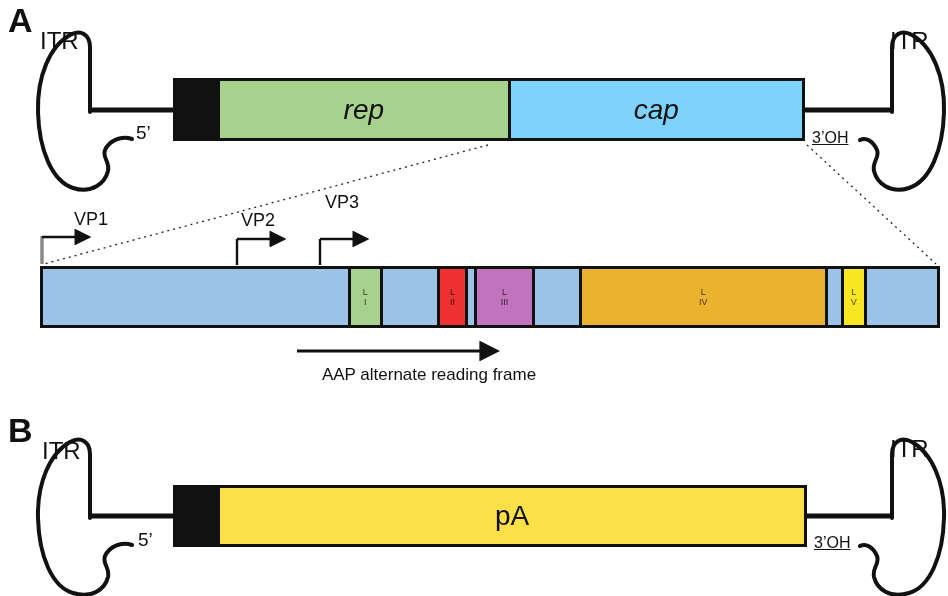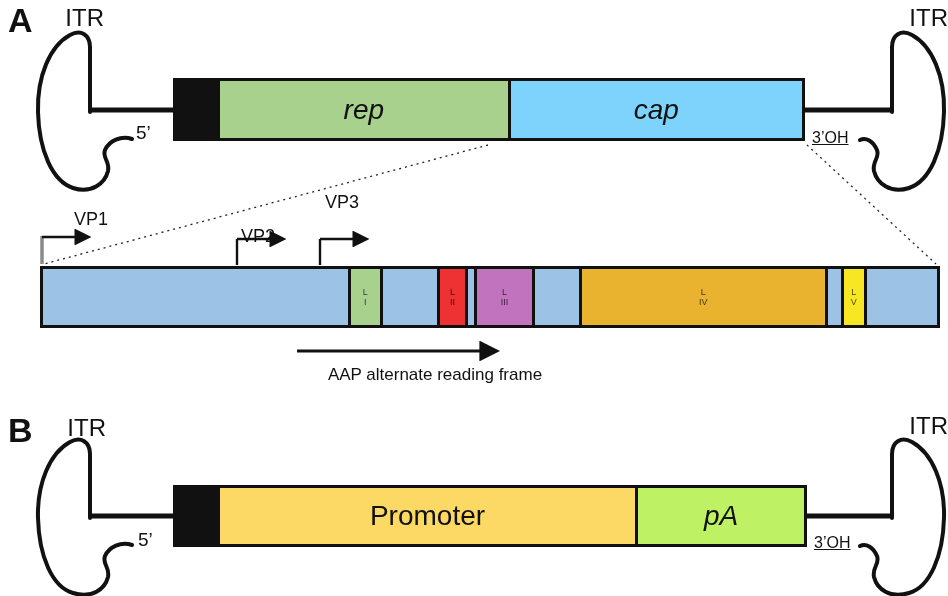--- a/index.html
+++ b/index.html
@@ -2,21 +2,21 @@
 <html><head>
 <meta charset="utf-8">
 <style>
   html,body{margin:0;padding:0;}
   body{
     width:948px;height:596px;position:relative;background:#ffffff;
     font-family:"Liberation Sans", sans-serif;color:#111;overflow:hidden;
   }
   .abs{position:absolute;}
   .panel-label{font-size:34px;font-weight:700;line-height:1;}
-  .itr-label{font-size:24px;line-height:1;text-align:right;}
+  .itr-label{font-size:24px;line-height:1;text-align:left;margin-top:23px;}
   .end-label{font-size:19px;line-height:1;}
   .end-label.small{font-size:16px;text-decoration:underline;}
   .vp-label{font-size:18px;line-height:1;}
   .gene-row{display:flex;gap:3px;background:#111;border:3px solid #111;box-sizing:border-box;padding-left:44px;}
   .gene-box{display:flex;align-items:center;justify-content:center;font-size:28px;min-width:0;}
   .gene-box.italic{font-style:italic;}
   .cap-bar{display:flex;gap:3px;background:#111;border:3px solid #111;box-sizing:border-box;}
   .cap-seg{display:flex;align-items:center;justify-content:center;min-width:0;
            font-size:9px;line-height:1.15;text-align:center;white-space:pre-line;
            color:rgba(0,0,0,0.72);}
@@ -64,21 +64,21 @@
 
 <div class="abs end-label" style="left:136px;top:123px;">5’</div>
 <div class="abs end-label small" style="left:812px;top:130px;">3’OH</div>
 
 <div id="gene-row-a" class="abs gene-row" style="left:173px;top:78px;width:632px;height:63px;">
     <div class="gene-box italic" style="flex: 314 0 0px; background: rgb(169, 209, 142);">rep</div>
     <div class="gene-box italic" style="flex: 318 0 0px; background: #7dd3fc;">cap</div>
   </div>
 
 <div class="abs vp-label" style="left:46px;top:210px;margin-left:28px;">VP1</div>
-<div class="abs vp-label" style="left:241px;top:211px;margin-top:16px;">VP2</div>
+<div class="abs vp-label" style="left:241px;top:211px;">VP2</div>
 <div class="abs vp-label" style="left:325px;top:193px;">VP3</div>
 
 <div id="cap-bar" class="abs cap-bar" style="left:40px;top:266px;width:900px;height:62px;">
     <div class="cap-seg" style="flex: 313 0 0px; background: rgb(156, 195, 229);"></div>
     <div class="cap-seg" style="flex: 30 0 0px; background: rgb(169, 209, 142);">L
 I</div>
     <div class="cap-seg" style="flex: 56 0 0px; background: rgb(156, 195, 229);"></div>
     <div class="cap-seg" style="flex: 25 0 0px; background: rgb(238, 50, 51);">L
 II</div>
     <div class="cap-seg" style="flex: 7 0 0px; background: rgb(156, 195, 229);"></div>
@@ -86,26 +86,25 @@
 III</div>
     <div class="cap-seg" style="flex: 45 0 0px; background: rgb(156, 195, 229);"></div>
     <div class="cap-seg" style="flex: 250 0 0px; background: rgb(234, 179, 47);">L
 IV</div>
     <div class="cap-seg" style="flex: 13 0 0px; background: rgb(156, 195, 229);"></div>
     <div class="cap-seg" style="flex: 21 0 0px; background: rgb(247, 231, 35);">L
 V</div>
     <div class="cap-seg" style="flex: 72 0 0px; background: rgb(156, 195, 229);"></div>
   </div>
 
-<div class="abs aap-text" style="left:260px;top:366px;width:350px;">AAP alternate reading frame</div>
+<div class="abs aap-text" style="left:254px;top:366px;width:350px;">AAP alternate reading frame</div>
 
 <div class="abs panel-label" style="left:8px;top:413px;">B</div>
 
 <div class="abs itr-label" style="left:42px;top:416px;width:64px;">ITR</div>
 <div class="abs itr-label" style="left:890px;top:414px;width:58px;">ITR</div>
 
 <div class="abs end-label" style="left:138px;top:530px;">5’</div>
 <div class="abs end-label small" style="left:814px;top:535px;">3’OH</div>
 
 <div id="gene-row-b" class="abs gene-row" style="left:173px;top:485px;width:634px;height:62px;">
-    <div class="gene-box" style="flex: 190 0 0px; background: rgb(252, 217, 100);">Promoter</div>
-    <div class="gene-box" style="flex: 76 0 0px; background: #bef264; font-style: italic;">pA</div>
+    <div class="gene-box" style="flex: 76 0 0px; background: #fde047;">pA</div>
   </div>
 
 </body></html>

